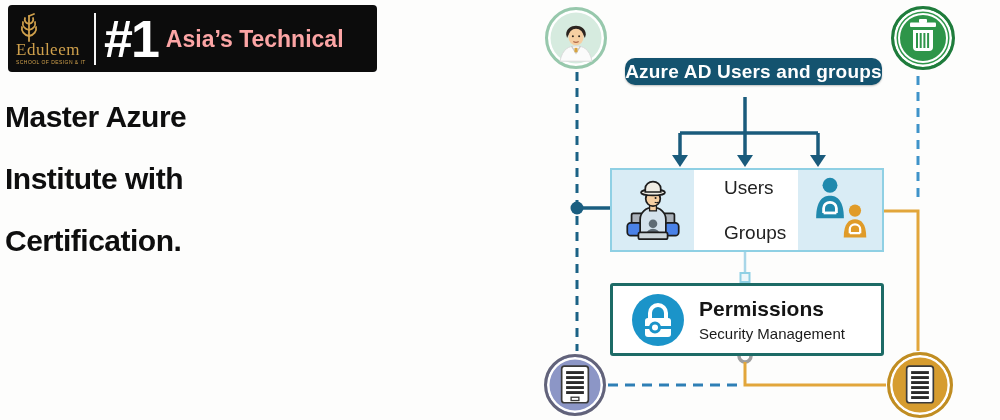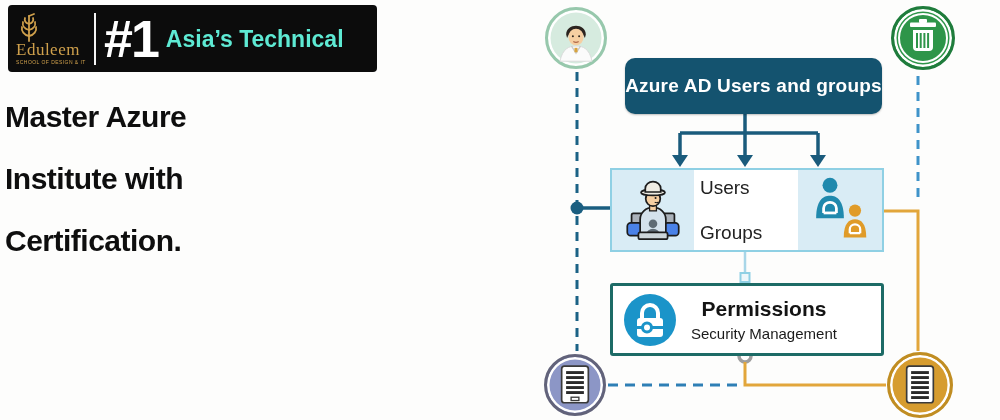--- a/index.html
+++ b/index.html
@@ -12,48 +12,48 @@
     position:absolute;left:8px;top:5px;width:369px;height:67px;
     background:#0c0c0c;border-radius:4px;display:flex;align-items:center;
     padding:0 10px 0 8px;box-sizing:border-box;
   }
   .logo-block{width:72px;display:flex;flex-direction:column;align-items:flex-start;justify-content:center;}
   .logo-text{font-family:"Liberation Serif",serif;font-size:17px;color:#cfa04c;letter-spacing:.5px;line-height:16px;}
   .logo-tagline{font-size:5px;color:#cfa04c;letter-spacing:.45px;margin-top:1px;white-space:nowrap;}
   .brand-divider{width:2px;height:52px;background:#f5f5f5;margin:0 8px 0 6px;}
   .badge-number{font-size:52px;font-weight:900;color:#fff;letter-spacing:-2px;line-height:52px;margin-right:8px;}
   .badge-lines{display:flex;flex-direction:column;}
-  .badge-line{font-size:23px;font-weight:700;color:#5eead4;line-height:26px;white-space:nowrap;}
+  .badge-line{font-size:23px;font-weight:700;color:#fca5a5;line-height:26px;white-space:nowrap;}
   
   .headline{
     position:absolute;left:5px;top:86px;width:520px;
     font-weight:800;font-size:30px;line-height:62px;color:#0e0e0e;letter-spacing:-.5px;
   }
   
   .connectors{position:absolute;left:530px;top:0;width:470px;height:420px;z-index:1;}
   .azure-banner{
-    position:absolute;left:625px;top:58px;width:257px;height:56px;z-index:2;
+    position:absolute;left:625px;top:58px;width:257px;height:27px;z-index:2;
     background:#14536f;border-radius:10px;display:flex;align-items:center;justify-content:center;
     color:#fff;font-size:19px;font-weight:600;letter-spacing:.2px;
     box-shadow:0 1px 2px rgba(0,0,0,.25);
   }
   .ug-box{
     position:absolute;left:610px;top:168px;width:274px;height:84px;z-index:2;
     background:#d9ecf5;border:2px solid #8fd0e4;box-sizing:border-box;display:flex;
   }
   .ug-cell-left{width:82px;display:flex;align-items:center;justify-content:center;}
-  .ug-cell-mid{flex:1;background:#fff;display:flex;flex-direction:column;justify-content:center;padding-left:6px;gap:23px;}
+  .ug-cell-mid{flex:1;background:#fff;display:flex;flex-direction:column;justify-content:center;padding-left:30px;gap:23px;}
   .ug-label{font-size:19px;color:#222;font-weight:500;}
   .ug-cell-right{width:84px;position:relative;}
   .person-teal{position:absolute;left:16px;top:7px;}
   .person-orange{position:absolute;left:44px;top:34px;}
   .perm-box{
     position:absolute;left:610px;top:283px;width:274px;height:73px;z-index:2;
     background:#fff;border:3px solid #1d6b66;border-radius:3px;box-sizing:border-box;
-    display:flex;align-items:center;padding-left:11px;gap:15px;text-align:center;
+    display:flex;align-items:center;padding-left:19px;gap:15px;
   }
   .perm-texts{display:flex;flex-direction:column;gap:4px;}
   .perm-title{font-size:21px;font-weight:600;color:#141414;}
   .perm-sub{font-size:15px;color:#1b1b1b;}
   
   .corner{position:absolute;border-radius:50%;display:flex;align-items:center;justify-content:center;z-index:3;box-sizing:border-box;}
   .corner-tl{left:545px;top:7px;width:62px;height:62px;background:#d6ebdf;border:3px solid #97c8ac;box-shadow:inset 0 0 0 2.5px #fff;}
   .corner-tr{left:891px;top:6px;width:64px;height:64px;background:#2e9549;border:3px solid #1f7c3c;box-shadow:inset 0 0 0 2.5px #fff;}
   .corner-bl{left:544px;top:354px;width:62px;height:62px;background:#8c96c6;border:3px solid #62637a;box-shadow:inset 0 0 0 2.5px #fff;}
   .corner-br{left:887px;top:352px;width:66px;height:66px;background:#d69c2f;border:3px solid #c08d22;box-shadow:inset 0 0 0 2.5px #fff;}

